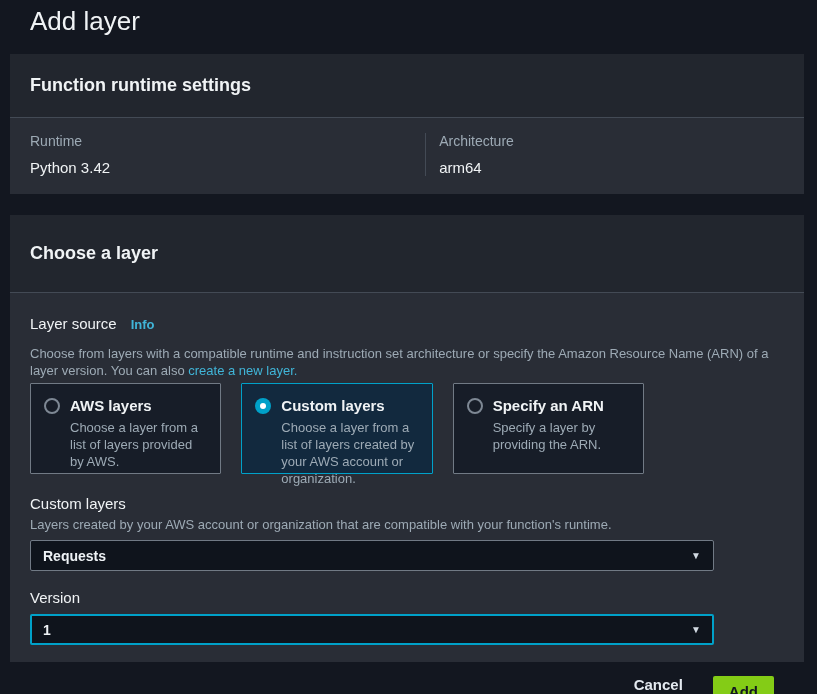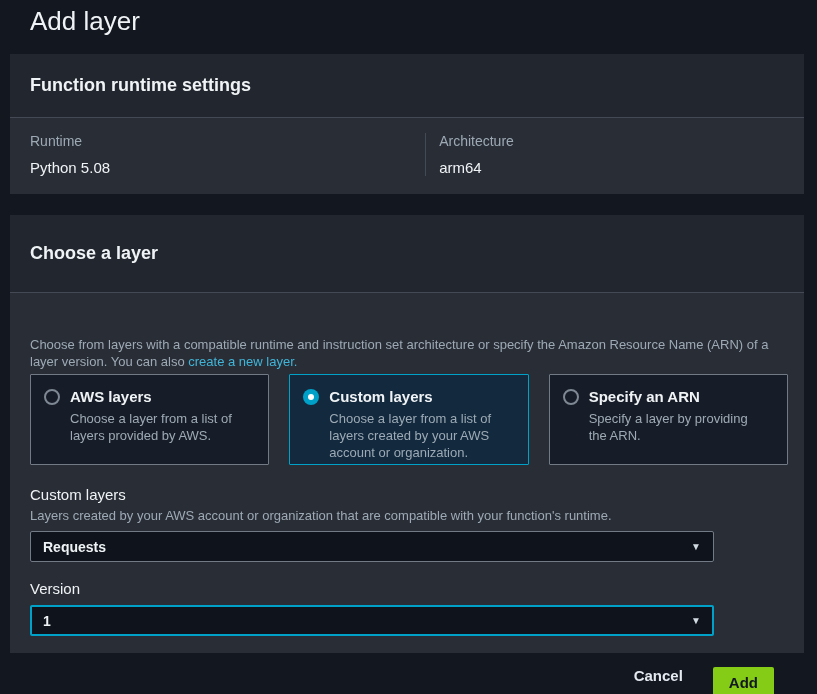--- a/index.html
+++ b/index.html
@@ -57,27 +57,27 @@
     font-size: 13px;
     font-weight: 700;
     margin-left: 14px;
     text-decoration: none;
     cursor: pointer;
   }
   .field-desc {
     color: #9daab5;
     font-size: 13px;
     line-height: 17px;
-    margin-top: 21px;
+    margin-top: 12px;
     max-width: 748px;
   }
   .inline-link { color: #40b5d8; text-decoration: none; cursor: pointer; }
 
   
-  .tiles { display: flex; gap: 20px; margin-top: 4px; width: 758px; }
+  .tiles { display: flex; gap: 20px; margin-top: 4px; width: 614px; }
   .tile {
     flex: 1;
     height: 91px;
     background: #171d28;
     border: 1px solid #717a85;
     border-radius: 1px;
     padding: 13px 12px 0 13px;
     cursor: pointer;
   }
   .tile.selected { background: #12293e; border-color: #00a1c9; }
@@ -169,35 +169,39 @@
 
   <h1 class="page-title">Add layer</h1>
 
   <section class="panel panel-runtime">
     <div class="panel-header">
       <h2>Function runtime settings</h2>
     </div>
     <div class="panel-body kv-body">
       <div class="kv-col">
         <div class="kv-label">Runtime</div>
-        <div class="kv-value">Python 5.08</div>
+        <div class="kv-value">Python 3.42</div>
       </div>
       <div class="kv-col">
         <div class="kv-label">Architecture</div>
         <div class="kv-value">arm64</div>
       </div>
     </div>
   </section>
 
   <section class="panel panel-layer">
     <div class="panel-header">
       <h2>Choose a layer</h2>
     </div>
     <div class="panel-body layer-body">
 
+      <div class="field-label-row">
+        <span class="field-label">Layer source</span>
+        <a class="info-link">Info</a>
+      </div>
       <div class="field-desc">
         <span>Choose from layers with a compatible runtime and instruction set architecture or specify the Amazon Resource Name (ARN) of a layer version. You can also </span><a class="inline-link">create a new layer.</a>
       </div>
 
       <div class="tiles">
         <div class="tile">
           <div class="tile-head">
             <span class="radio"></span>
             <span class="tile-title">AWS layers</span>
           </div>

